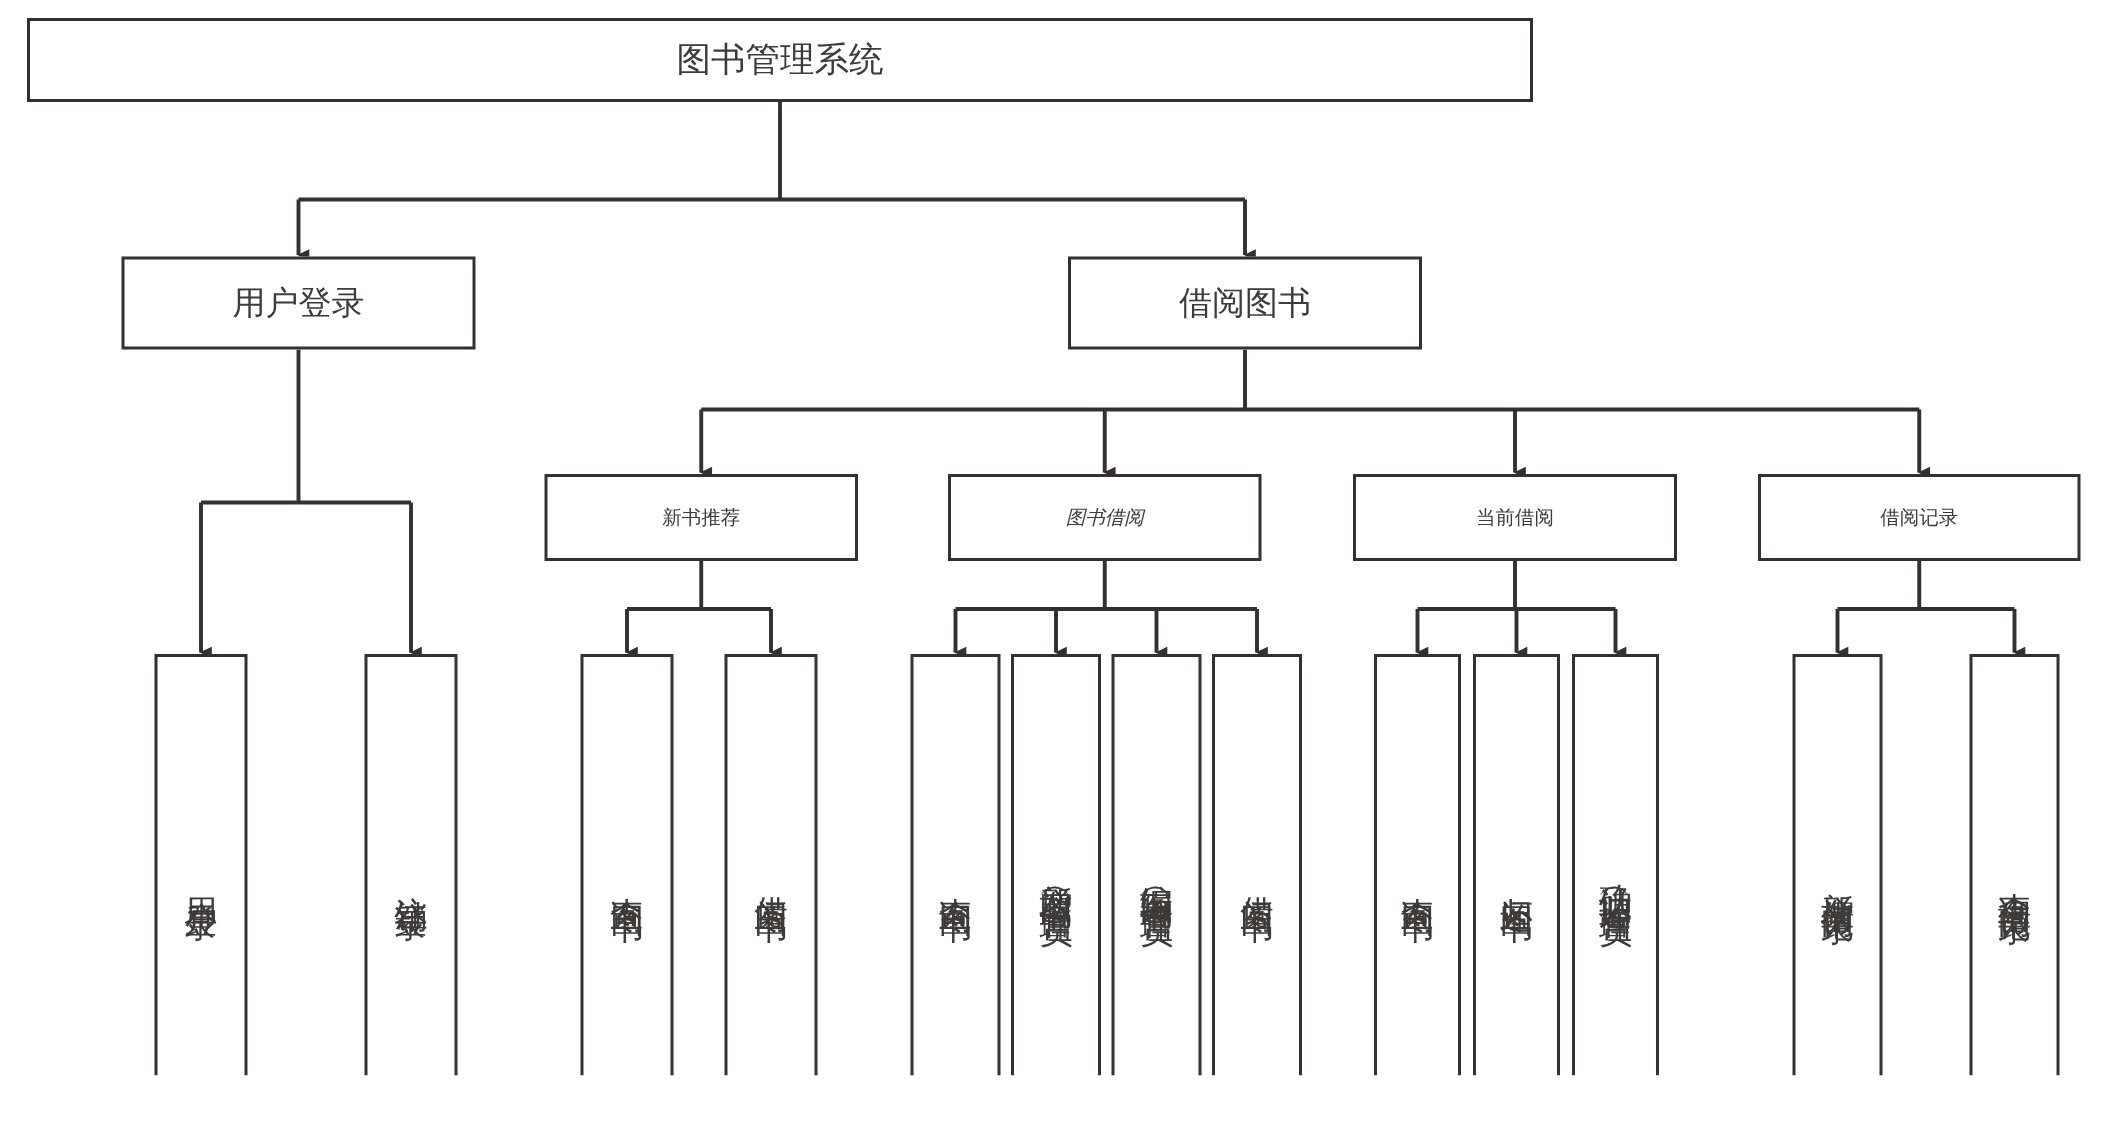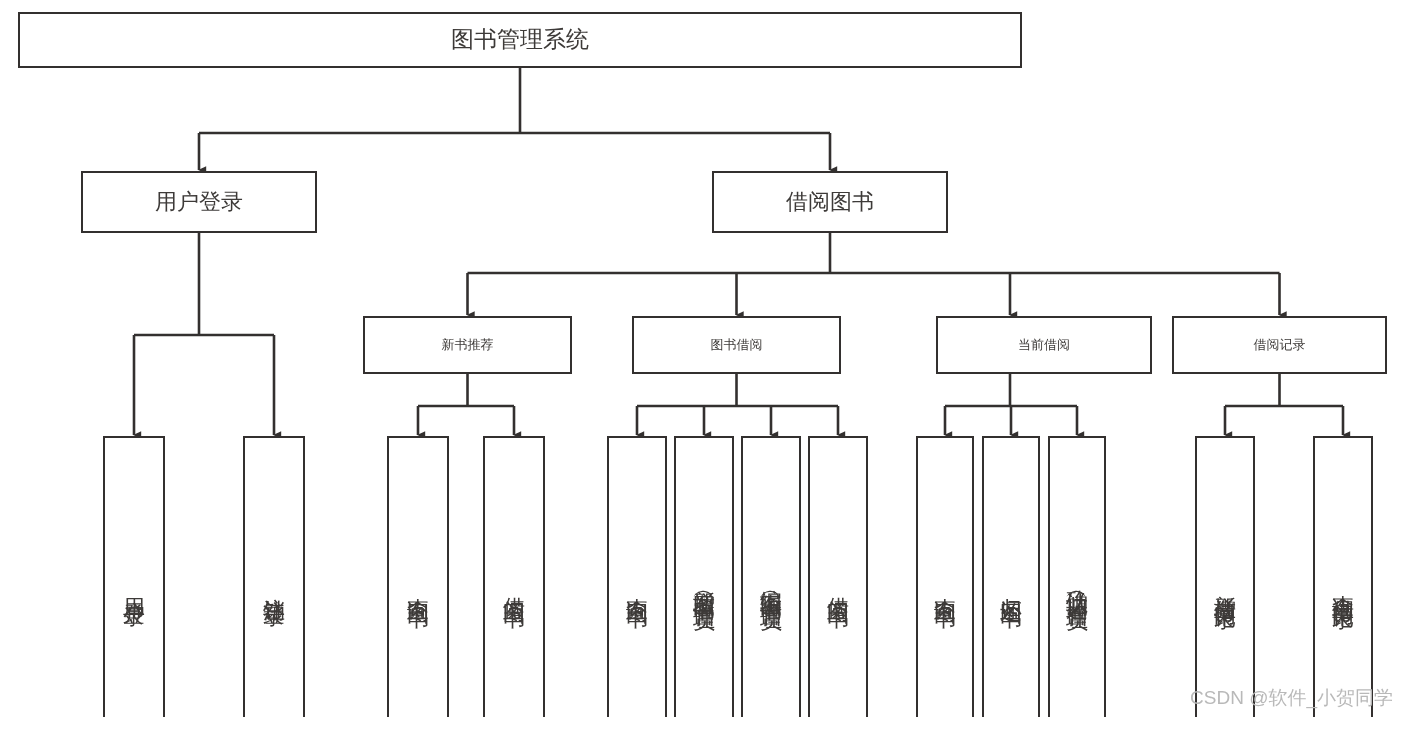--- a/index.html
+++ b/index.html
@@ -117,24 +117,24 @@
       </div>
       <div class="node-box lvl1" style="left: 81px; top: 171px; width: 236px; height: 62px;">
         <span class="node-label">用户登录</span>
       </div>
       <div class="node-box lvl1" style="left: 712px; top: 171px; width: 236px; height: 62px;">
         <span class="node-label">借阅图书</span>
       </div>
       <div class="node-box lvl2" style="left: 363px; top: 316px; width: 209px; height: 58px;">
         <span class="node-label">新书推荐</span>
       </div>
-      <div class="node-box lvl2" style="left: 632px; top: 316px; width: 209px; height: 58px;">
+      <div class="node-box lvl2" style="left: 632px; top: 316px; width: 209px; height: 58px; font-style: italic;">
         <span class="node-label">图书借阅</span>
       </div>
-      <div class="node-box lvl2" style="left: 902px; top: 316px; width: 216px; height: 58px; margin-left: 34px;">
+      <div class="node-box lvl2" style="left: 902px; top: 316px; width: 216px; height: 58px;">
         <span class="node-label">当前借阅</span>
       </div>
       <div class="node-box lvl2" style="left: 1172px; top: 316px; width: 215px; height: 58px;">
         <span class="node-label">借阅记录</span>
       </div>
       <div class="node-box leaf" style="left: 103px; top: 436px; width: 62px; height: 299px;">
         <span class="node-label">用户登录</span>
       </div>
       <div class="node-box leaf" style="left: 243px; top: 436px; width: 62px; height: 299px;">
         <span class="node-label">注销登录</span>
@@ -167,14 +167,13 @@
         <span class="node-label">确认归还（管理员）</span>
       </div>
       <div class="node-box leaf" style="left: 1195px; top: 436px; width: 60px; height: 299px;">
         <span class="node-label">新增借阅记录</span>
       </div>
       <div class="node-box leaf" style="left: 1313px; top: 436px; width: 60px; height: 299px;">
         <span class="node-label">查询借阅记录</span>
       </div>
     </div>
 
-  <div class="watermark">CSDN @软件_小贺同学</div>
 </div>
 
 </body></html>

